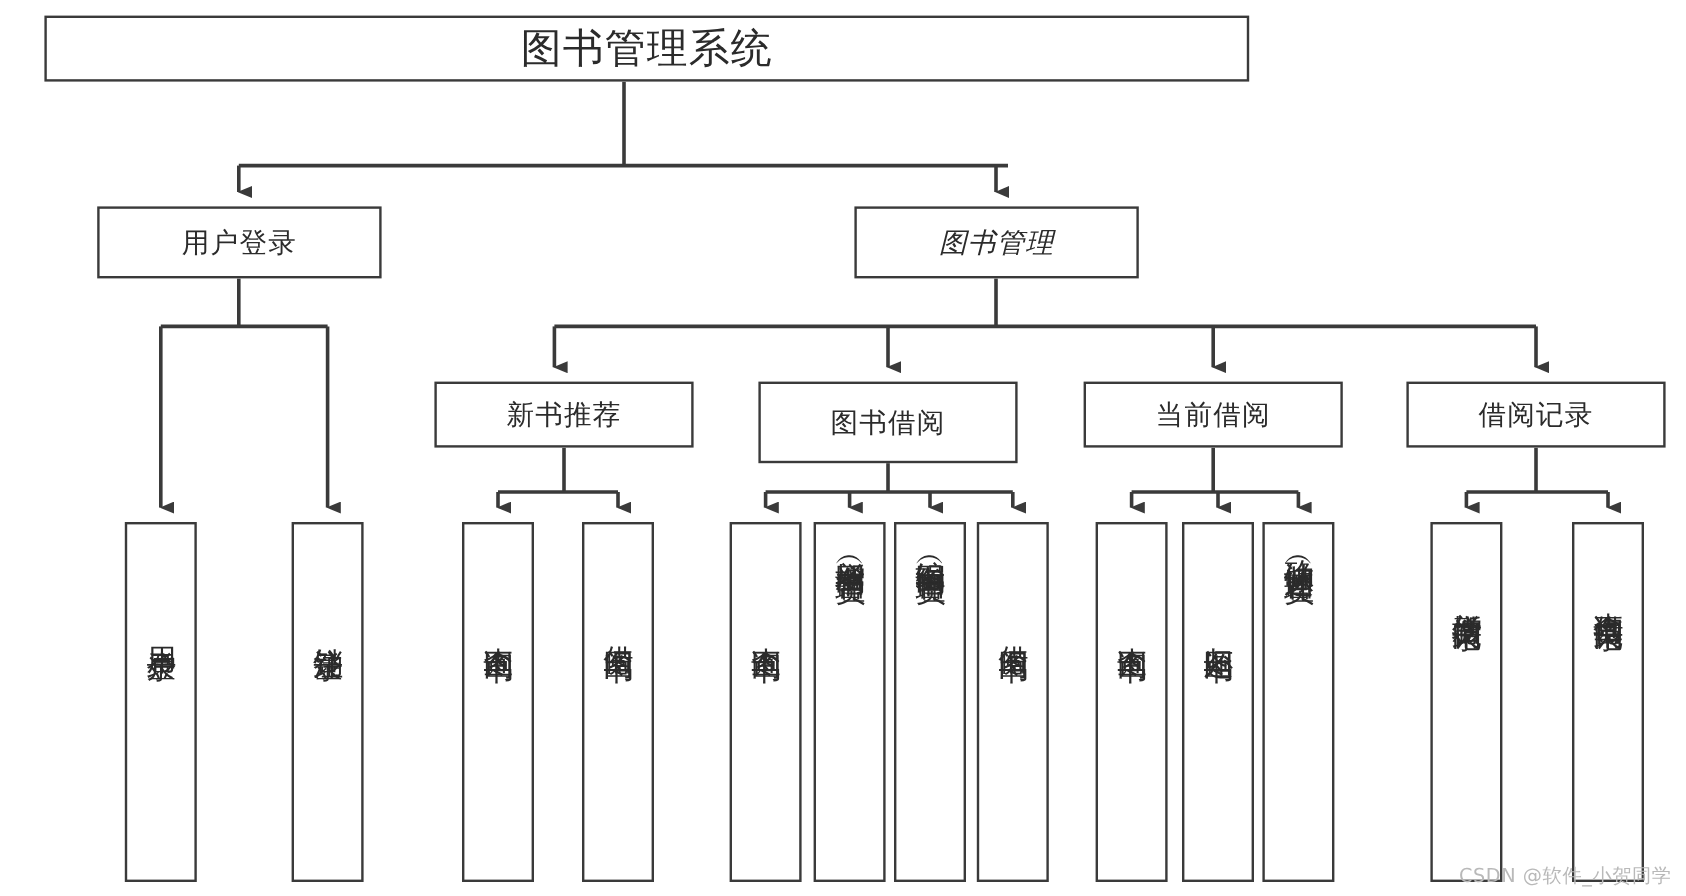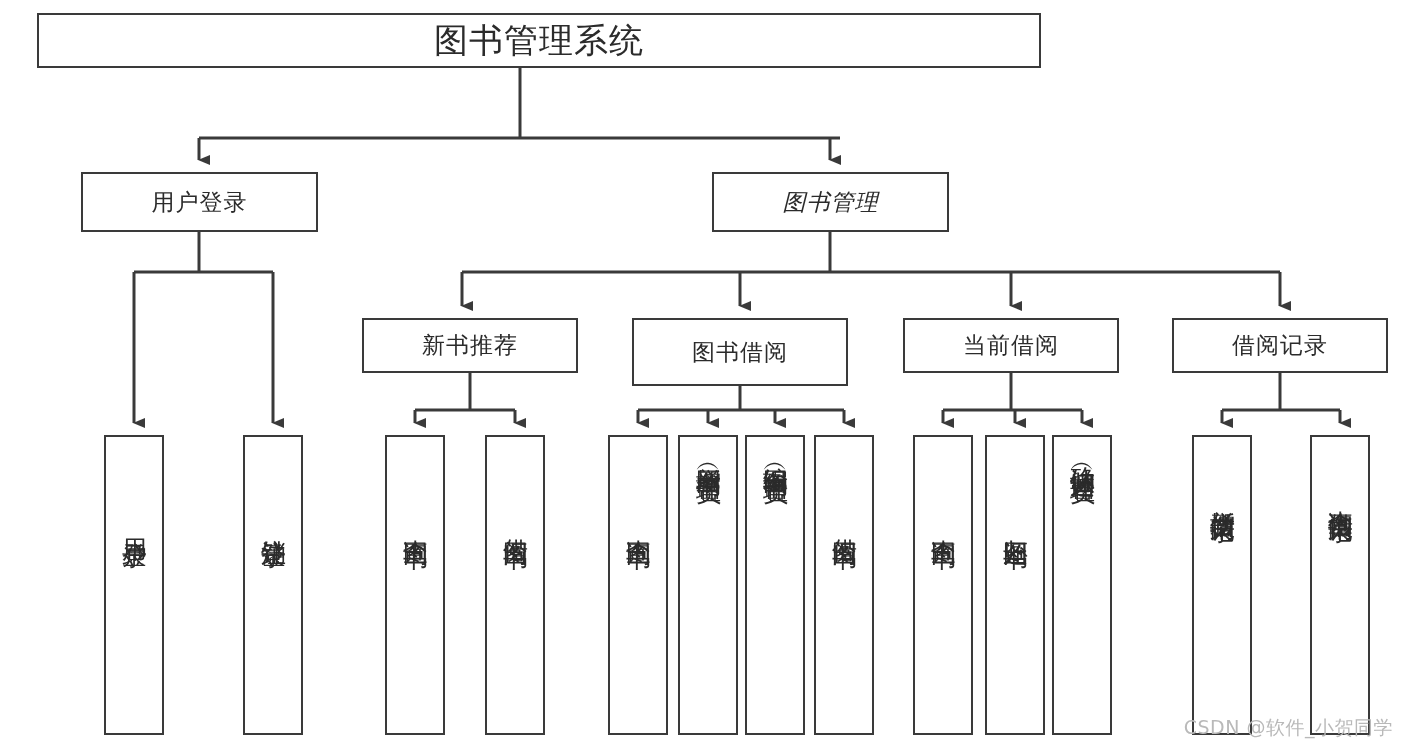--- a/index.html
+++ b/index.html
@@ -54,21 +54,21 @@
     font-size:25px;
     line-height:1.12;
     letter-spacing:2px;
     white-space:nowrap;
     color:#2b2b2b;
   }
   .watermark{
     position:absolute;
     right:12px;
     bottom:6px;
-    font-size:19px;
+    font-size:16px;
     color:#b9b9b9;
     letter-spacing:0.5px;
     z-index:5;
     white-space:nowrap;
   }
 </style>
 </head>
 <body>
 
 <div id="diagram">

